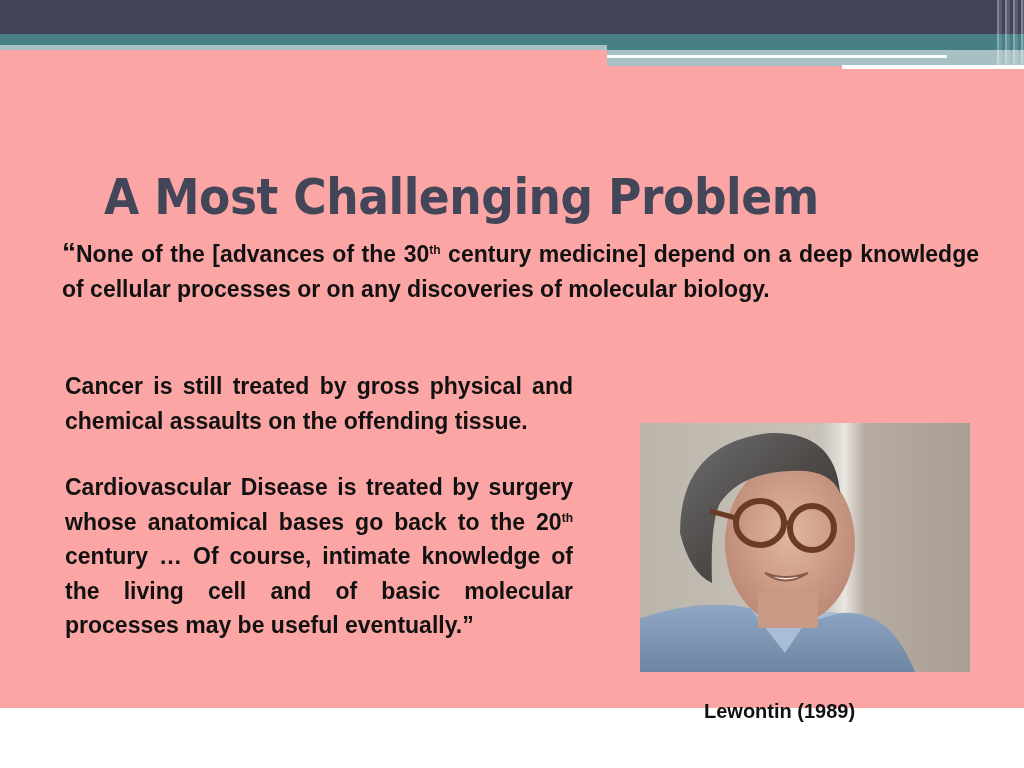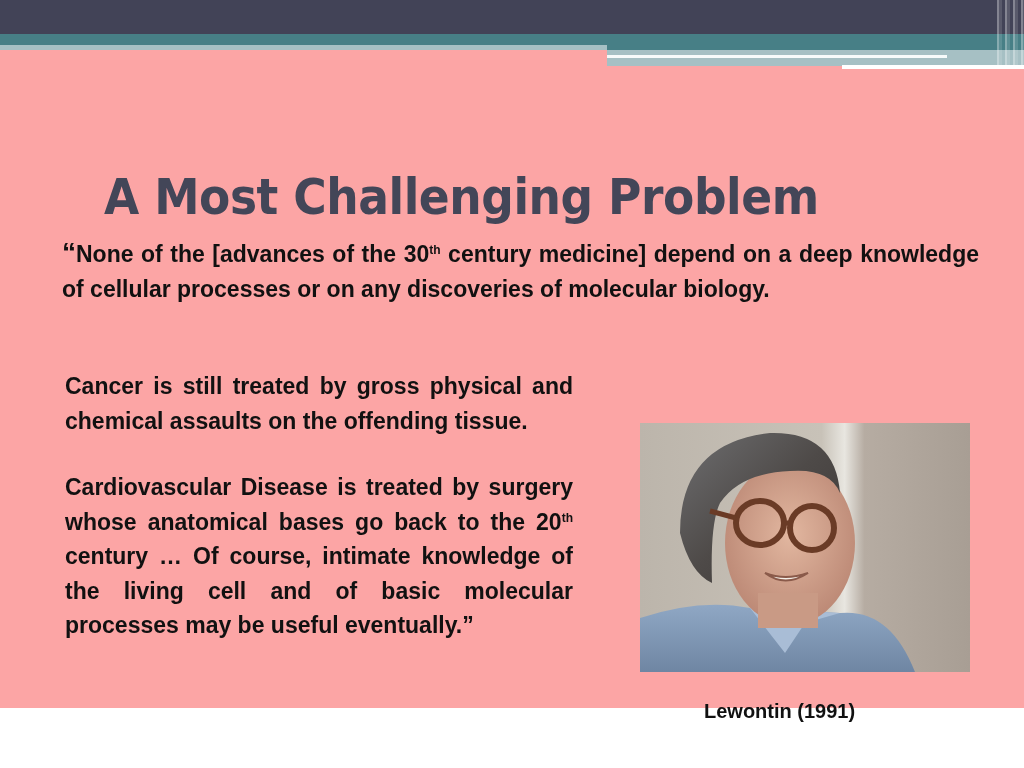--- a/index.html
+++ b/index.html
@@ -155,15 +155,15 @@
       <rect x="118" y="170" width="60" height="35" fill="#c99a85"></rect>
       <path d="M40 110 Q40 20 130 10 Q195 8 200 70 Q190 45 150 48 Q100 50 80 80 Q70 100 72 160 Q50 150 40 110 Z" fill="url(#hair)"></path>
       <ellipse cx="120" cy="100" rx="24" ry="22" fill="none" stroke="#6a3b26" stroke-width="6"></ellipse>
       <ellipse cx="172" cy="105" rx="22" ry="22" fill="none" stroke="#6a3b26" stroke-width="6"></ellipse>
       <path d="M144 100 L150 100" stroke="#6a3b26" stroke-width="5"></path>
       <path d="M96 95 L70 88" stroke="#6a3b26" stroke-width="5"></path>
       <path d="M125 150 Q145 165 168 150 Q145 158 125 150 Z" fill="#f5efe8" stroke="#8a5a4a" stroke-width="2"></path>
     </svg>
   </div>
 
-  <div class="caption">Lewontin (1991)</div>
+  <div class="caption">Lewontin (1989)</div>
 
 </div>
 
 </body></html>

